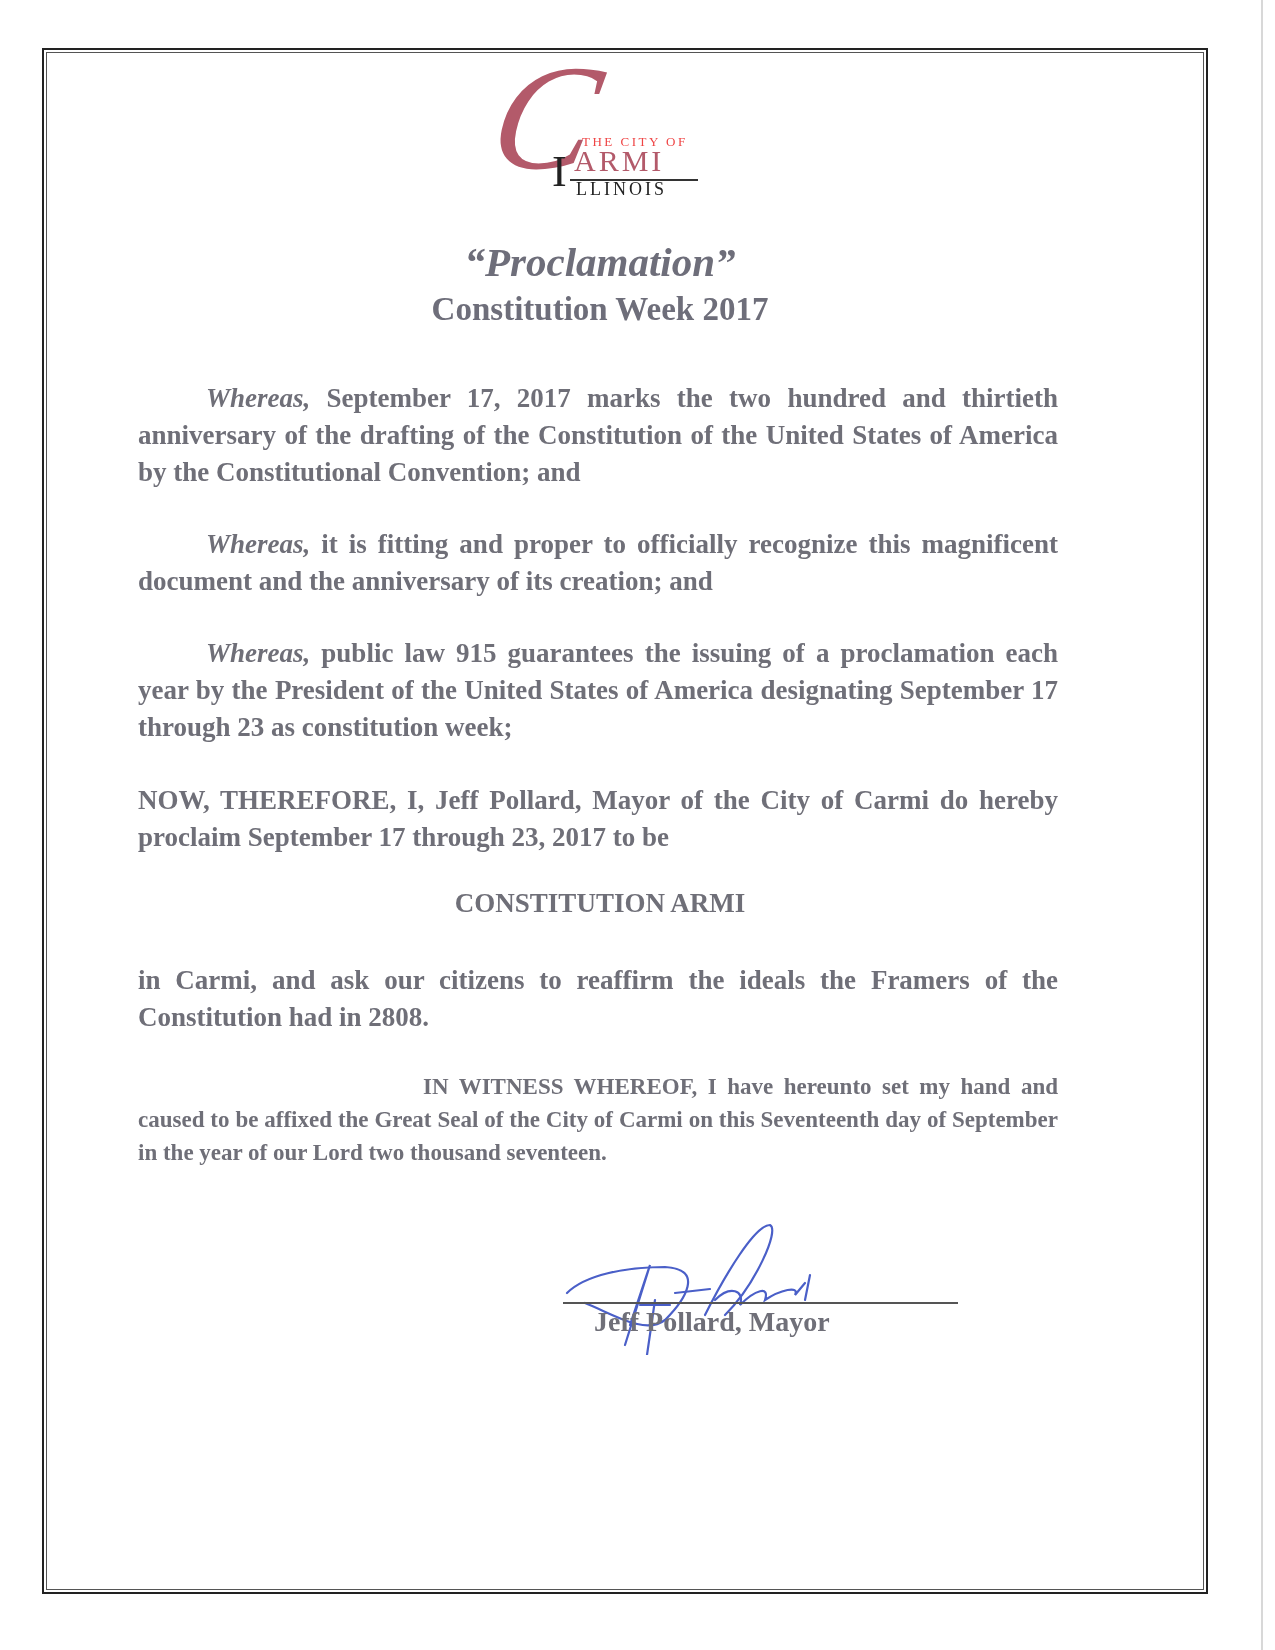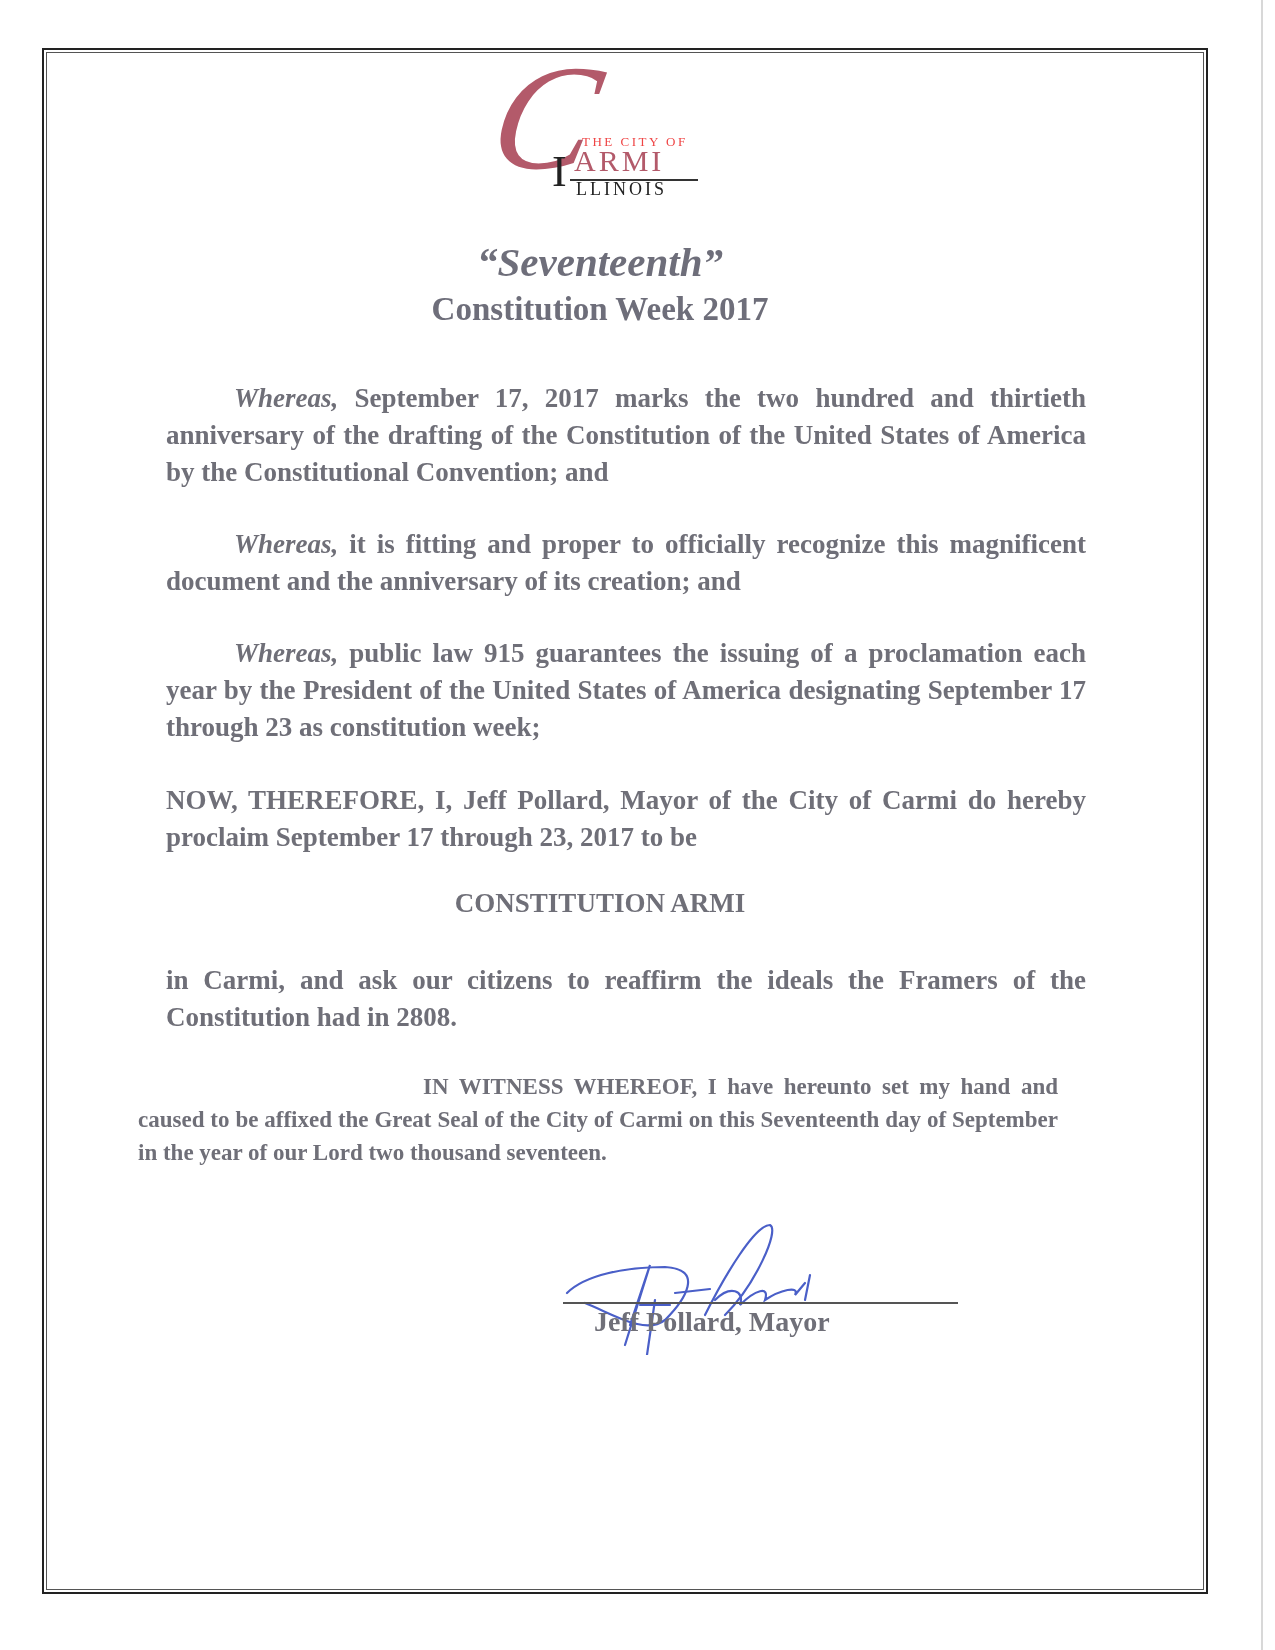--- a/index.html
+++ b/index.html
@@ -9,21 +9,21 @@
   .logo { position:absolute; left:490px; top:68px; width:230px; height:150px; }
   .logo .big-c { position:absolute; left:6px; top:-26px; font-family:"Liberation Serif", serif; font-style:italic; font-size:150px; color:#b35a6a; line-height:1; transform:skewX(-12deg); }
   .logo .city-of { position:absolute; left:92px; top:66px; font-size:13px; letter-spacing:2.5px; color:#ef4444; }
   .logo .carmi { position:absolute; left:84px; top:78px; font-size:30px; letter-spacing:3px; color:#b35a6a; line-height:1;font-family:Liberation Serif, serif; }
   .logo .rule { position:absolute; left:80px; top:111px; width:128px; height:2px; background:#333; }
   .logo .illinois { position:absolute; left:64px; top:112px; font-size:18px; letter-spacing:3px; color:#222; line-height:1; }
   .logo .big-i { position:absolute; left:62px; top:82px; font-size:44px; color:#222; line-height:1; }
   .title { position:absolute; left:0; width:1200px; text-align:center; color:#6e6e7a; font-weight:bold; }
   .title.proc { top:238px; font-size:41px; font-style:italic; }
   .title.week { top:291px; font-size:33px; }
-  .para { position:absolute; left:138px; width:920px; font-size:27px; line-height:37px; color:#6f6f78; font-weight:bold; text-align:justify; text-align-last:left;margin-left:28px; }
+  .para { position:absolute; left:138px; width:920px; font-size:27px; line-height:37px; color:#6f6f78; font-weight:bold; text-align:justify; text-align-last:left; }
   .para .ital { font-style:italic; font-weight:bold; }
   .indent { display:inline-block; width:68px; }
   .p1 { top:380px; }
   .p2 { top:526px; }
   .p3 { top:635px; }
   .p4 { top:782px; }
   .heading-center { position:absolute; top:888px; left:0; width:1200px; text-align:center; font-size:27px; font-weight:bold; color:#6f6f78; }
   .p5 { top:962px; }
   .witness { position:absolute; left:138px; top:1070px; width:920px; font-size:23px; line-height:33px; color:#6f6f78; font-weight:bold; text-align:justify; text-align-last:left; }
   .witness .w-indent { display:inline-block; width:285px; }
@@ -40,21 +40,21 @@
 
 <div class="logo">
   <span class="big-c">C</span>
   <span class="city-of">THE CITY OF</span>
   <span class="carmi">ARMI</span>
   <span class="rule"></span>
   <span class="big-i">I</span>
   <span class="illinois" style="left:86px;">LLINOIS</span>
 </div>
 
-<div class="title proc">“Seventeenth”</div>
+<div class="title proc">“Proclamation”</div>
 <div class="title week">Constitution Week 2017</div>
 
 <div class="para p1">
   <span class="indent"></span><span class="ital">Whereas,</span><span> September 17, 2017 marks the two hundred and thirtieth anniversary of the drafting of the Constitution of the United States of America by the Constitutional Convention; and</span>
 </div>
 <div class="para p2">
   <span class="indent"></span><span class="ital">Whereas,</span><span> it is fitting and proper to officially recognize this magnificent document and the anniversary of its creation; and</span>
 </div>
 <div class="para p3">
   <span class="indent"></span><span class="ital">Whereas,</span><span> public law 915 guarantees the issuing of a proclamation each year by the President of the United States of America designating September 17 through 23 as constitution week;</span>

